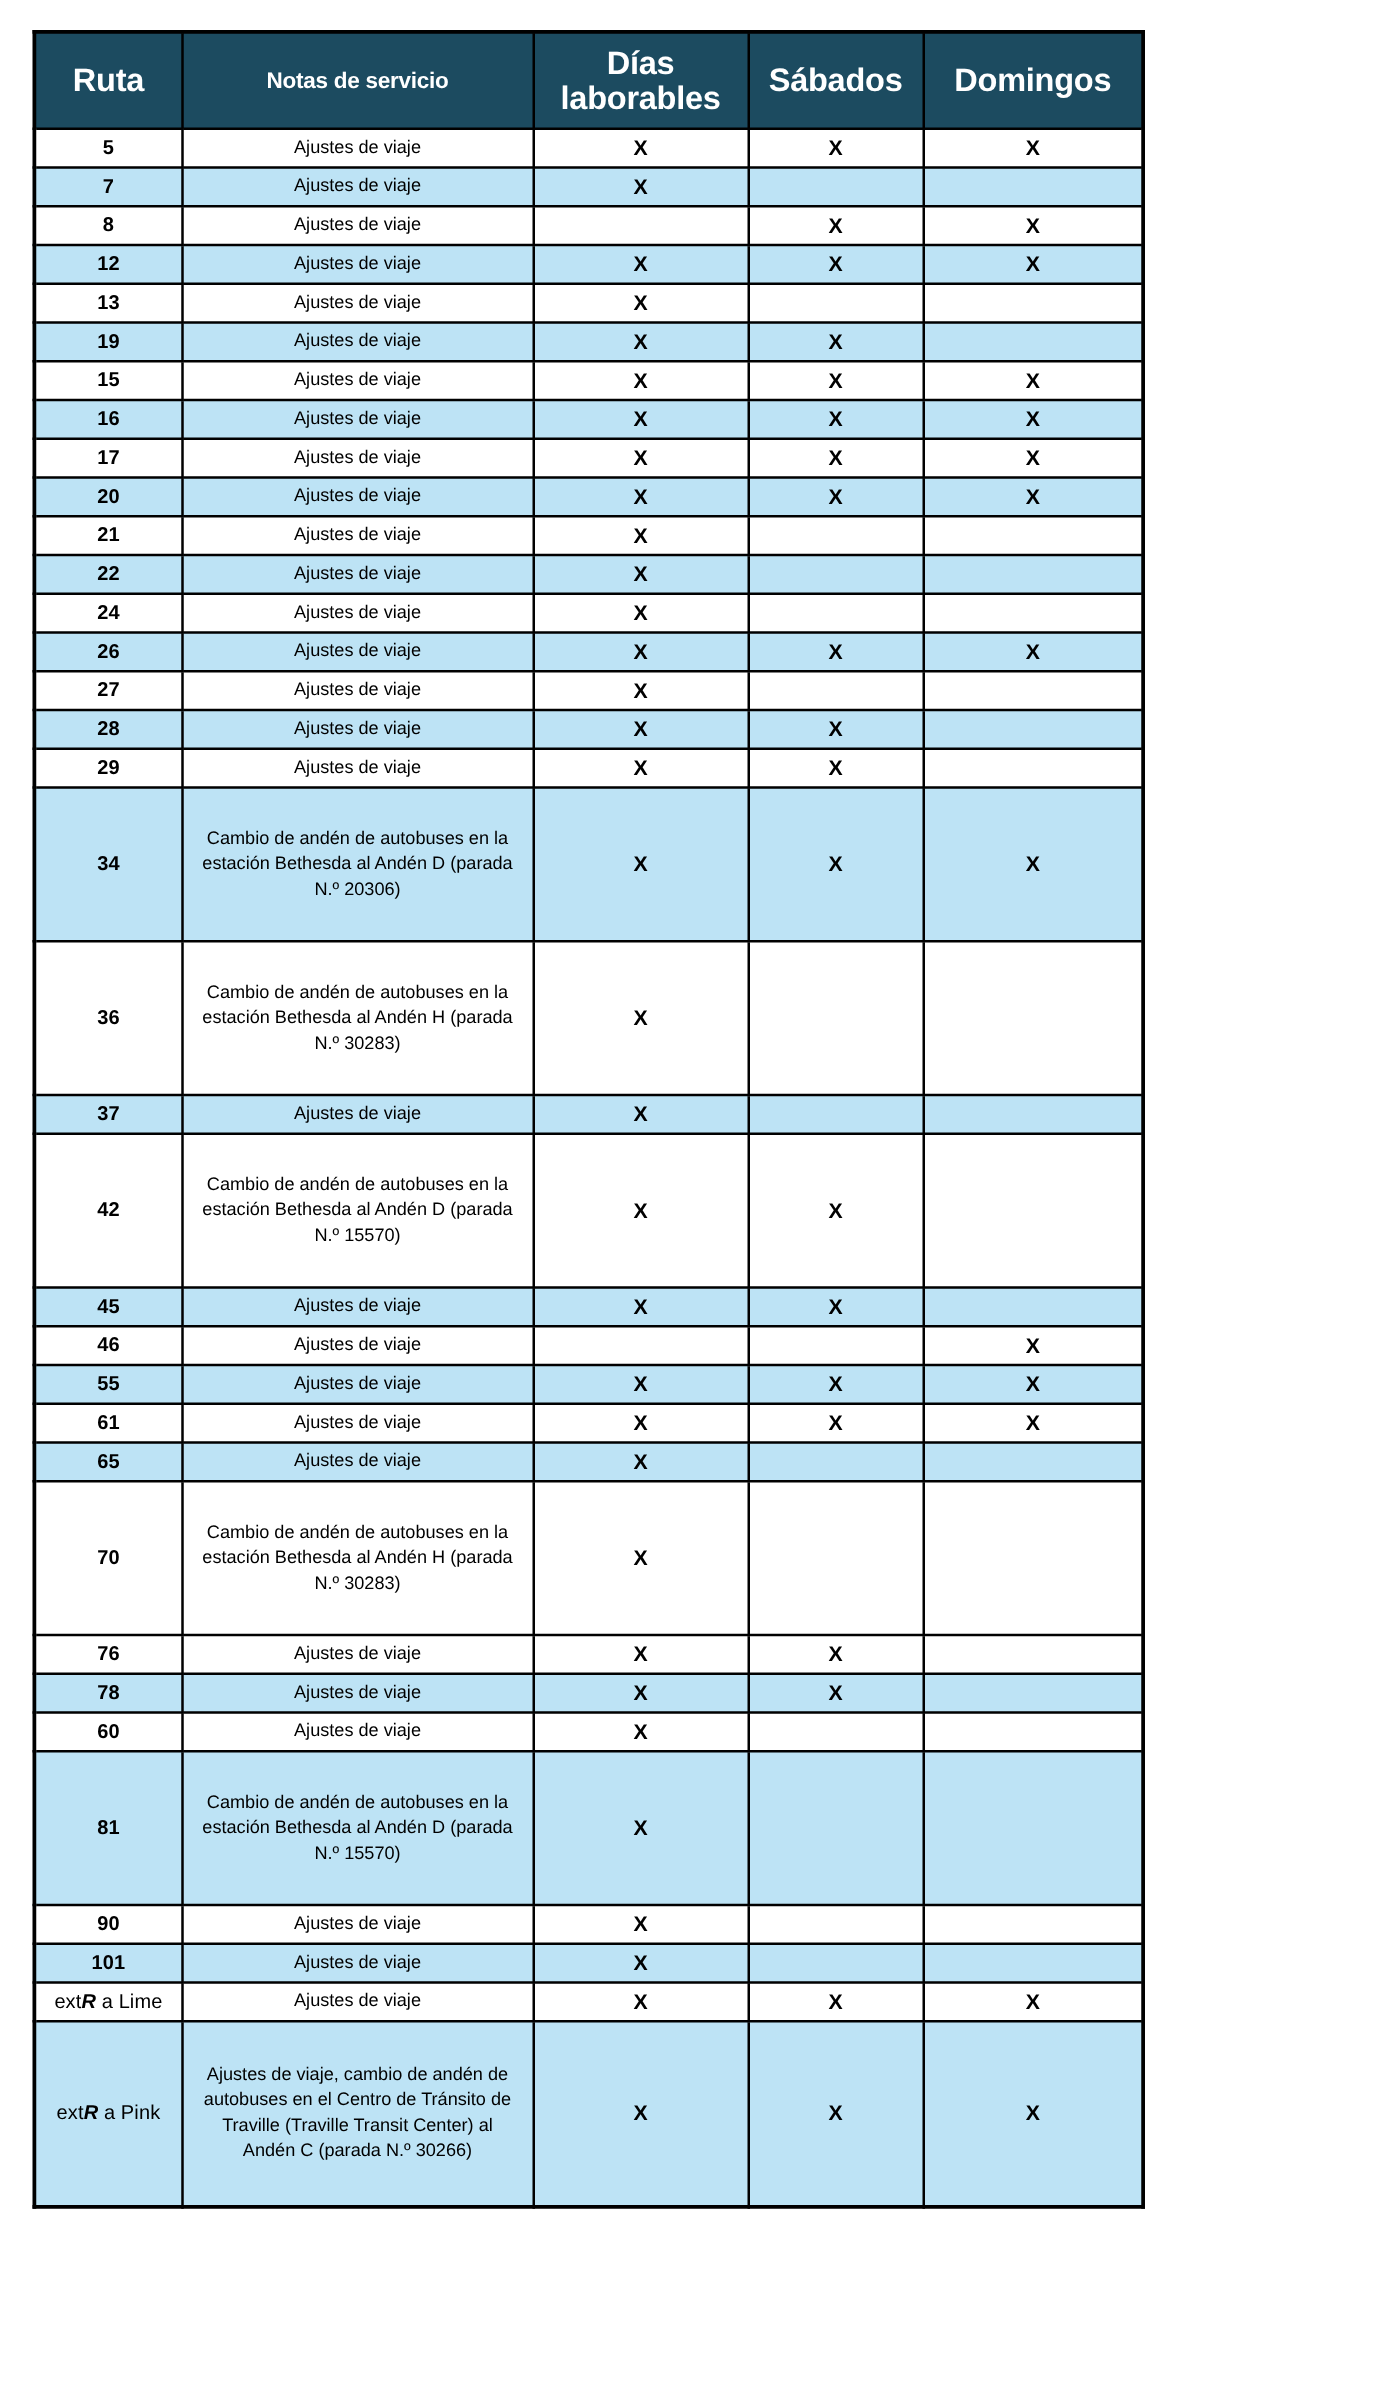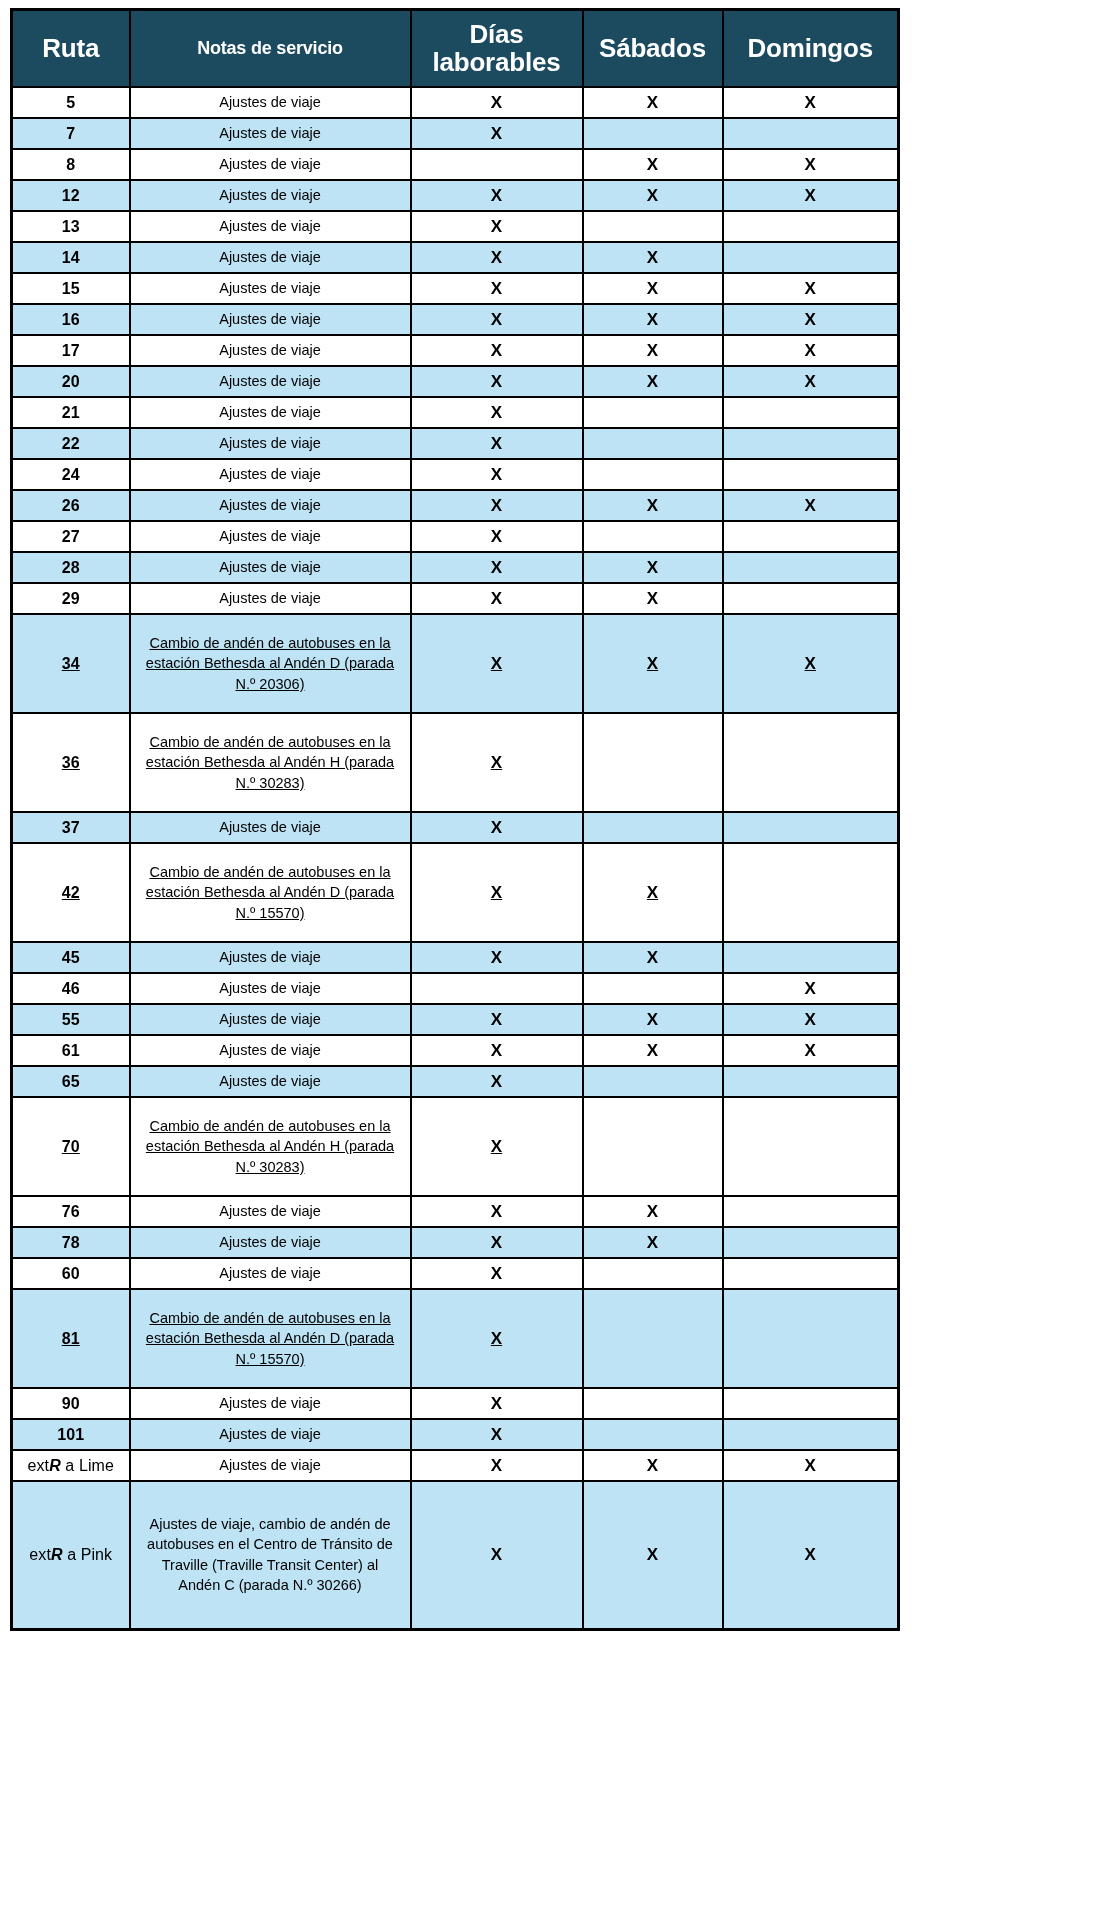--- a/index.html
+++ b/index.html
@@ -18,21 +18,21 @@
     height: 1912px;
     position: relative;
     background: #ffffff;
     box-sizing: border-box;
     padding: 8px 8px 8px 10px;
   }
   table.svc {
     border-collapse: collapse;
     table-layout: fixed;
     width: 887px;
-    margin: 0;
+    margin: 16px;
     border: 3px solid #000000;
   }
   table.svc col.c-route  { width: 118px; }
   table.svc col.c-notes  { width: 281px; }
   table.svc col.c-wkdy   { width: 172px; }
   table.svc col.c-sat    { width: 140px; }
   table.svc col.c-sun    { width: 176px; }
 
   thead th {
     background: #1c4b60;
@@ -70,21 +70,21 @@
     font-size: 14.5px;
     line-height: 1.42;
     padding: 4px 7px;
   }
   td.notes.multi { padding: 9px 9px; }
   td.mark {
     font-weight: bold;
     font-size: 17px;
   }
   tbody tr.r-single td { height: 31px; }
-  tbody tr.r-multi td  { height: 99px; text-decoration: underline; }
+  tbody tr.r-multi td  { height: 123px; }
   tbody tr.r-tall td   { height: 148px; }
 
   .ext-pre { font-weight: normal; }
   .ext-r { font-weight: bold; font-style: italic; }
 </style>
 </head>
 <body>
 
 <div id="sheet">
   <table class="svc">
@@ -137,21 +137,21 @@
           <td class="mark">X</td>
         </tr>
         <tr class="plain r-single">
           <td class="route">13</td>
           <td class="notes">Ajustes de viaje</td>
           <td class="mark">X</td>
           <td class="mark"></td>
           <td class="mark"></td>
         </tr>
         <tr class="alt r-single">
-          <td class="route">14</td>
+          <td class="route">19</td>
           <td class="notes">Ajustes de viaje</td>
           <td class="mark">X</td>
           <td class="mark">X</td>
           <td class="mark"></td>
         </tr>
         <tr class="plain r-single">
           <td class="route">15</td>
           <td class="notes">Ajustes de viaje</td>
           <td class="mark">X</td>
           <td class="mark">X</td>

